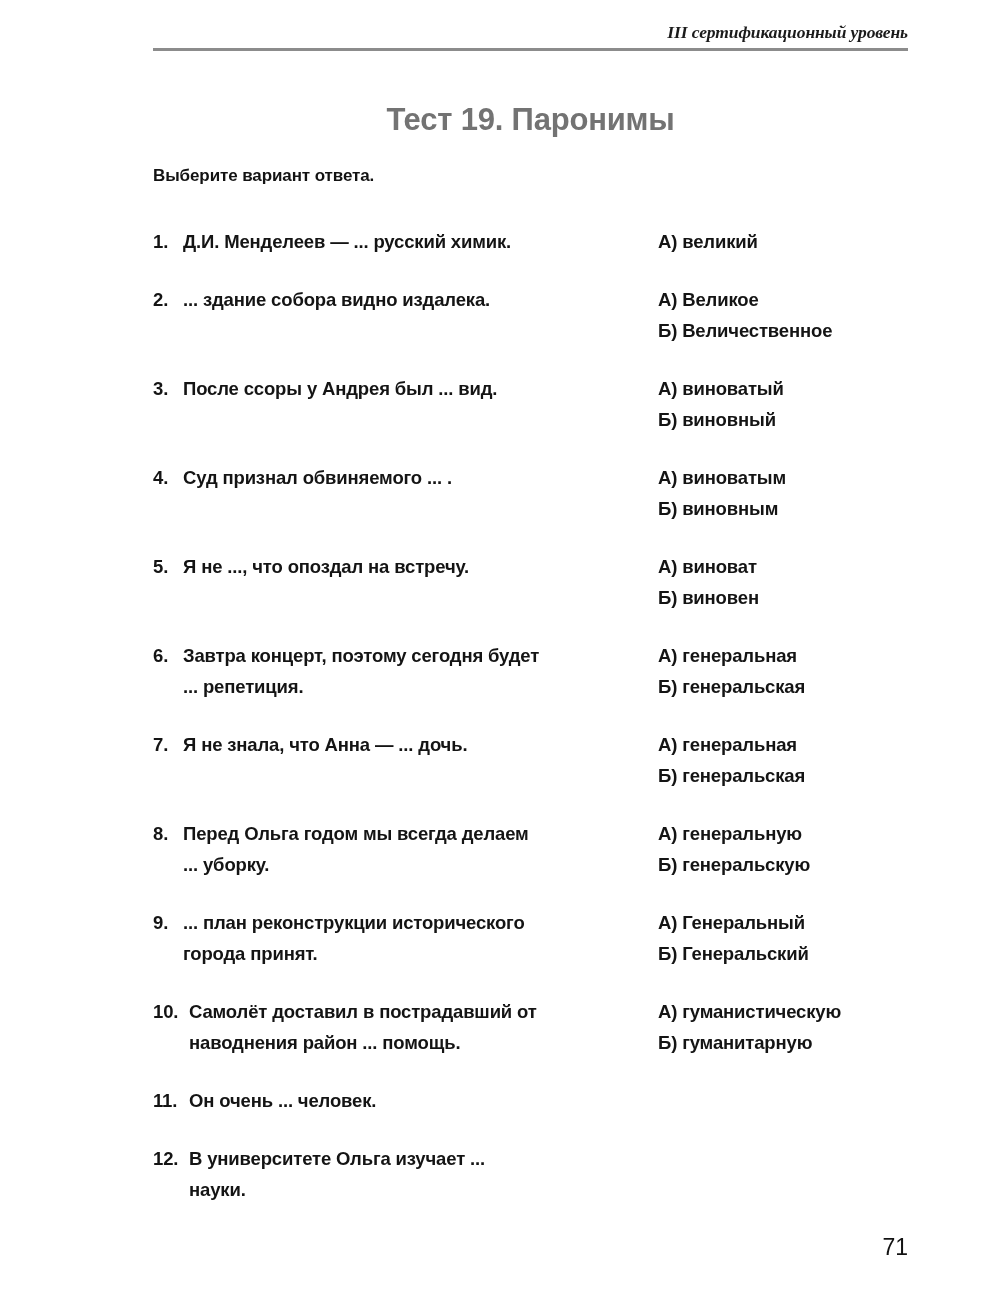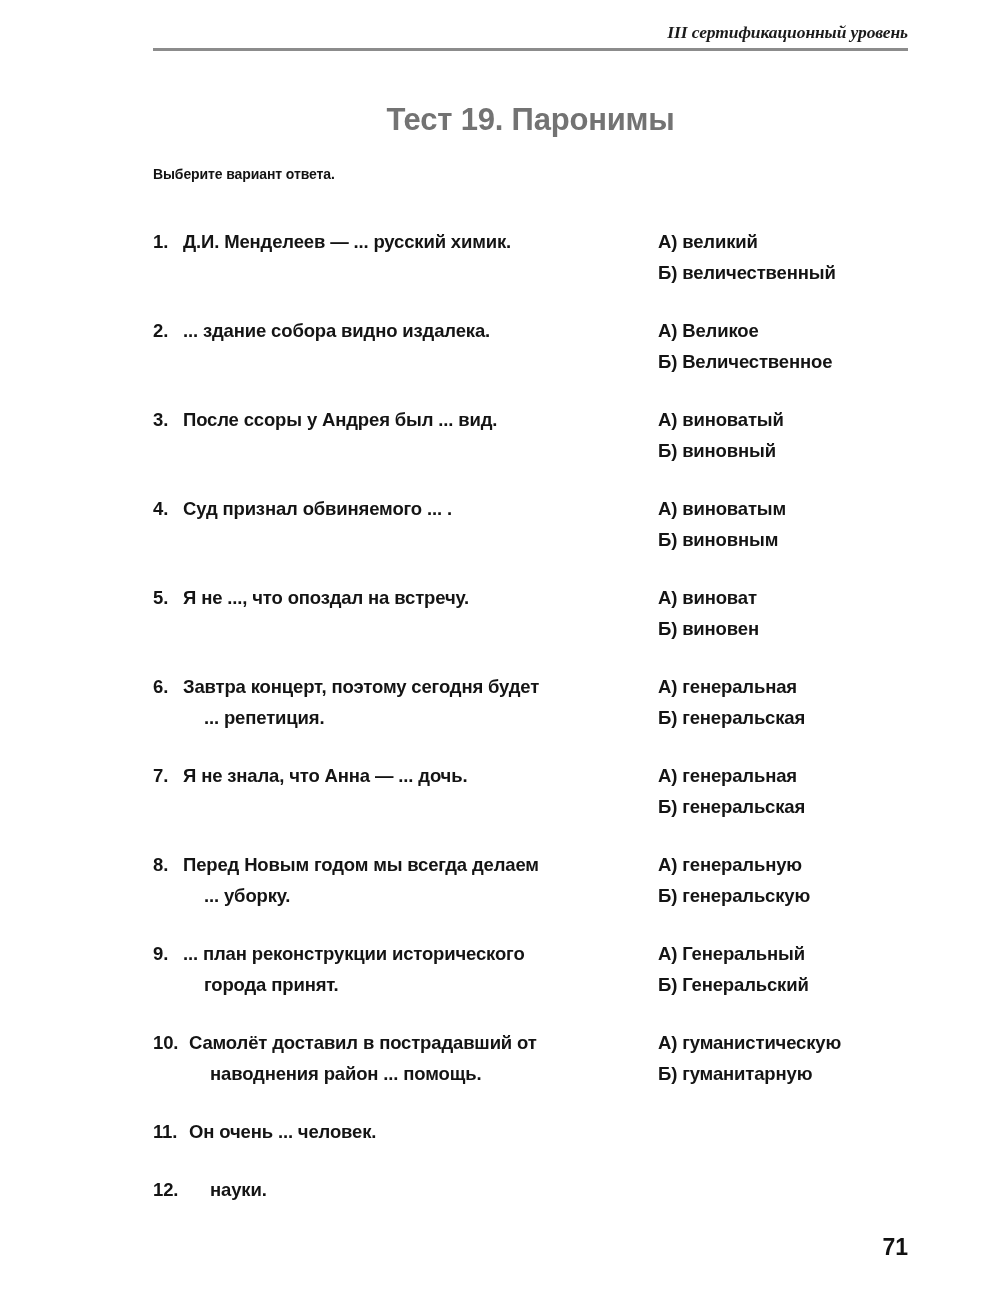--- a/index.html
+++ b/index.html
@@ -58,21 +58,21 @@
     letter-spacing: -0.2px;
     color: #737373;
     white-space: nowrap;
   }
 
   
   .instruction {
     position: absolute;
     left: 150px;
     top: 166px;
-    font-size: 14px;
+    font-size: 17px;
     font-weight: bold;
     letter-spacing: -0.1px;
     color: #131313;
     white-space: nowrap;
   }
 
   
   .questions {
     position: absolute;
     left: 150px;
@@ -105,21 +105,20 @@
     flex: 0 0 36px;
   }
   .q-line-wrap {
     display: flex;
   }
   .q-body {
     flex: 1 1 auto;
   }
   .q-body .cont {
     display: block;
-    margin-left: 21px;
   }
   .q-answers {
     flex: 0 0 auto;
     margin-left: 5px;
     font-size: 18.5px;
     font-weight: bold;
     line-height: 31px;
     letter-spacing: -0.15px;
     color: #141414;
     white-space: nowrap;
@@ -129,21 +128,21 @@
   }
 
   
   .folio {
     position: absolute;
     left: 150px;
     top: 1234px;
     width: 755px;
     text-align: right;
     font-size: 23px;
-    font-weight: bold;
+    font-weight: normal;
     color: #121212;
   }
 </style>
 </head>
 <body>
 
 <div class="page">
 
   <div class="running-head">III сертификационный уровень</div>
 
@@ -156,21 +155,20 @@
   <div class="questions" id="questions-container">
       <div class="q-block">
         <div class="q-text">
           <div class="q-line-wrap">
             <span class="q-num">1.</span>
             <span class="q-body"><span>Д.И. Менделеев — ... русский химик.</span></span>
           </div>
         </div>
         <div class="q-answers">
           <span class="ans">А) великий</span>
-          <span class="ans">Б) величественный</span>
         </div>
       </div>
       <div class="q-block">
         <div class="q-text">
           <div class="q-line-wrap">
             <span class="q-num">2.</span>
             <span class="q-body"><span>... здание собора видно издалека.</span></span>
           </div>
         </div>
         <div class="q-answers">
@@ -235,21 +233,21 @@
         </div>
         <div class="q-answers">
           <span class="ans">А) генеральная</span>
           <span class="ans">Б) генеральская</span>
         </div>
       </div>
       <div class="q-block">
         <div class="q-text">
           <div class="q-line-wrap">
             <span class="q-num">8.</span>
-            <span class="q-body"><span>Перед Новым годом мы всегда делаем</span><span class="cont">... уборку.</span></span>
+            <span class="q-body"><span>Перед Ольга годом мы всегда делаем</span><span class="cont">... уборку.</span></span>
           </div>
         </div>
         <div class="q-answers">
           <span class="ans">А) генеральную</span>
           <span class="ans">Б) генеральскую</span>
         </div>
       </div>
       <div class="q-block">
         <div class="q-text">
           <div class="q-line-wrap">
@@ -279,21 +277,21 @@
           <div class="q-line-wrap">
             <span class="q-num wide">11.</span>
             <span class="q-body"><span>Он очень ... человек.</span></span>
           </div>
         </div>
       </div>
       <div class="q-block">
         <div class="q-text">
           <div class="q-line-wrap">
             <span class="q-num wide">12.</span>
-            <span class="q-body"><span class="cont">науки.</span></span>
+            <span class="q-body"><span>В университете Ольга изучает ...</span><span class="cont">науки.</span></span>
           </div>
         </div>
       </div>
     </div>
 
   <div class="folio">71</div>
 
 </div>
 
 </body></html>

